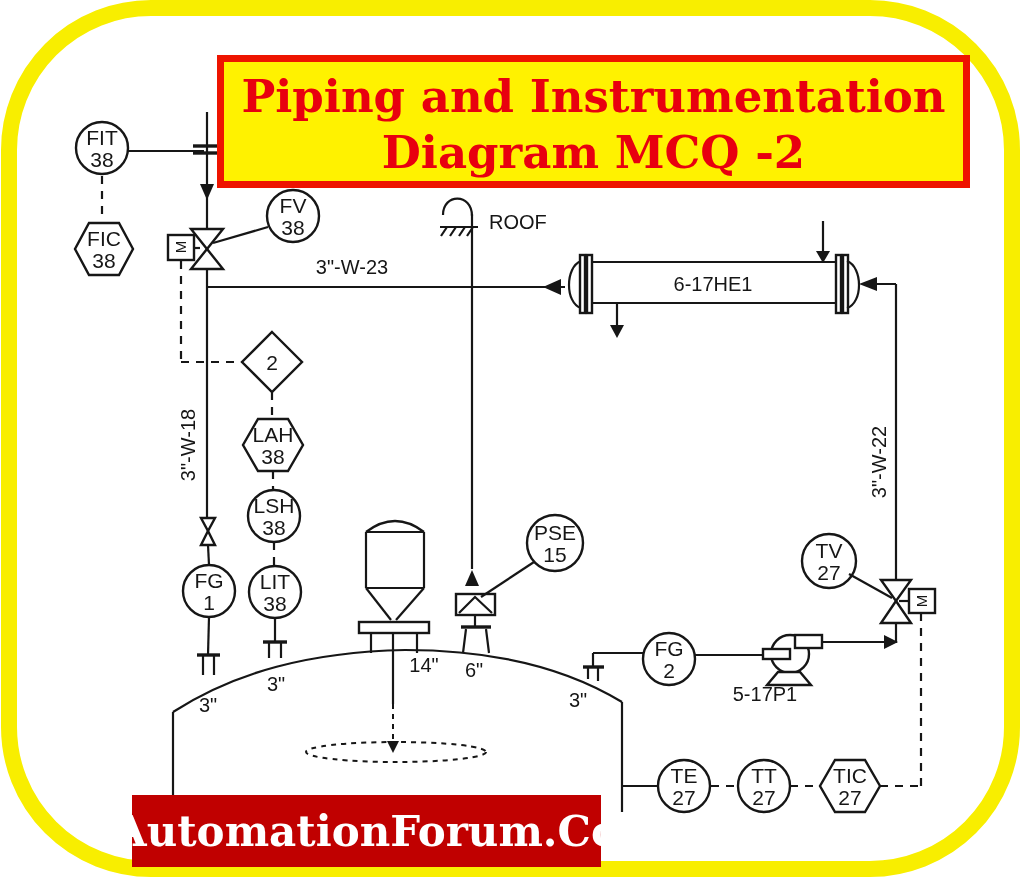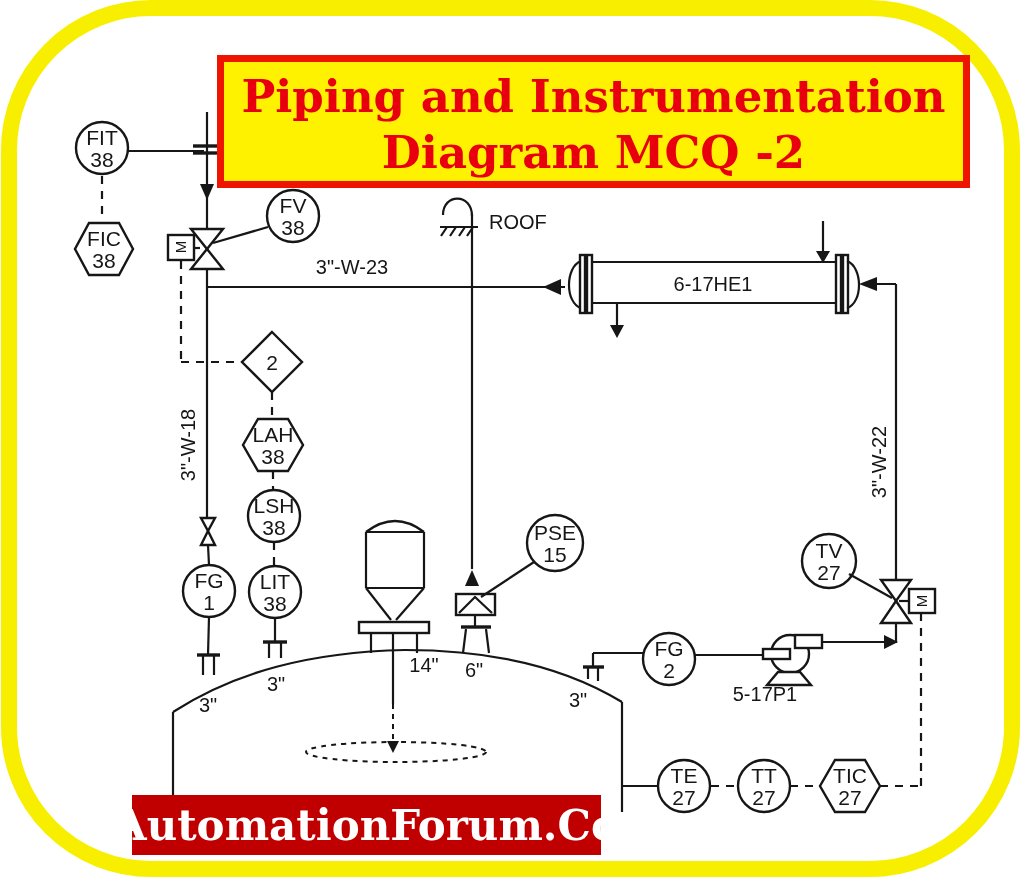--- a/index.html
+++ b/index.html
@@ -15,21 +15,21 @@
   .title-box {
     position:absolute; left:217px; top:55px; width:753px; height:133px;
     box-sizing:border-box;
     background:var(--title-bg, #fff200);
     border:7px solid var(--title-border, #ee1400);
     display:flex; flex-direction:column; align-items:center; justify-content:flex-end;
     font-family:"DejaVu Serif", serif; font-weight:bold; font-size:45px; line-height:1.25;
     color:var(--title-text, #e8000f); text-align:center; white-space:nowrap;
   }
   .banner {
-    position:absolute; left:132px; top:795px; width:469px; height:60px;
+    position:absolute; left:132px; top:795px; width:469px; height:72px;
     background:var(--banner-bg, #c00000);
     color:var(--banner-text, #ffffff);
     font-family:"DejaVu Serif", serif; font-weight:bold; font-size:42px;
     display:flex; align-items:center; justify-content:center; white-space:nowrap;
   }
   svg.pid { position:absolute; left:0; top:0; }
   svg text { font-family:"Liberation Sans", sans-serif; fill:#161616; }
   .tag  { font-size:21px; text-anchor:middle; }
   .lbl  { font-size:20px; }
   .mid  { text-anchor:middle; }

